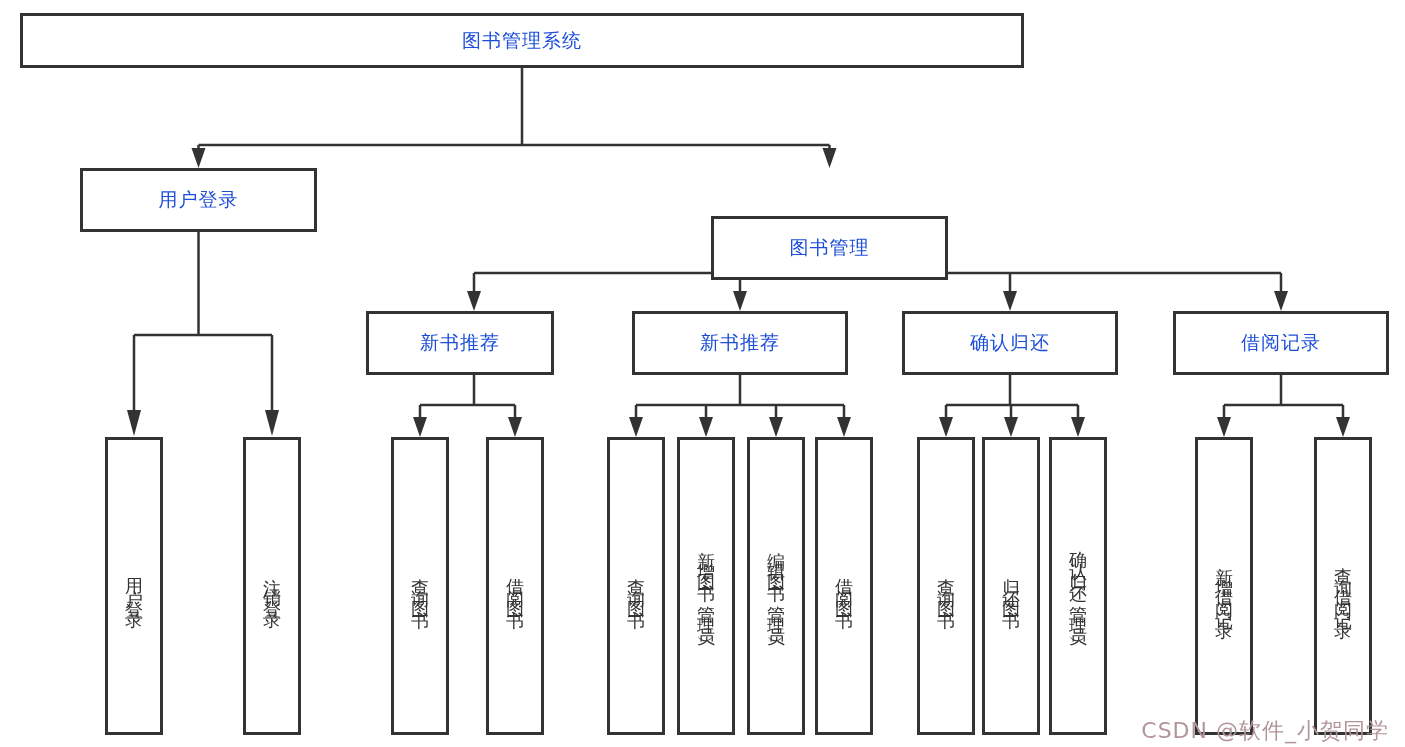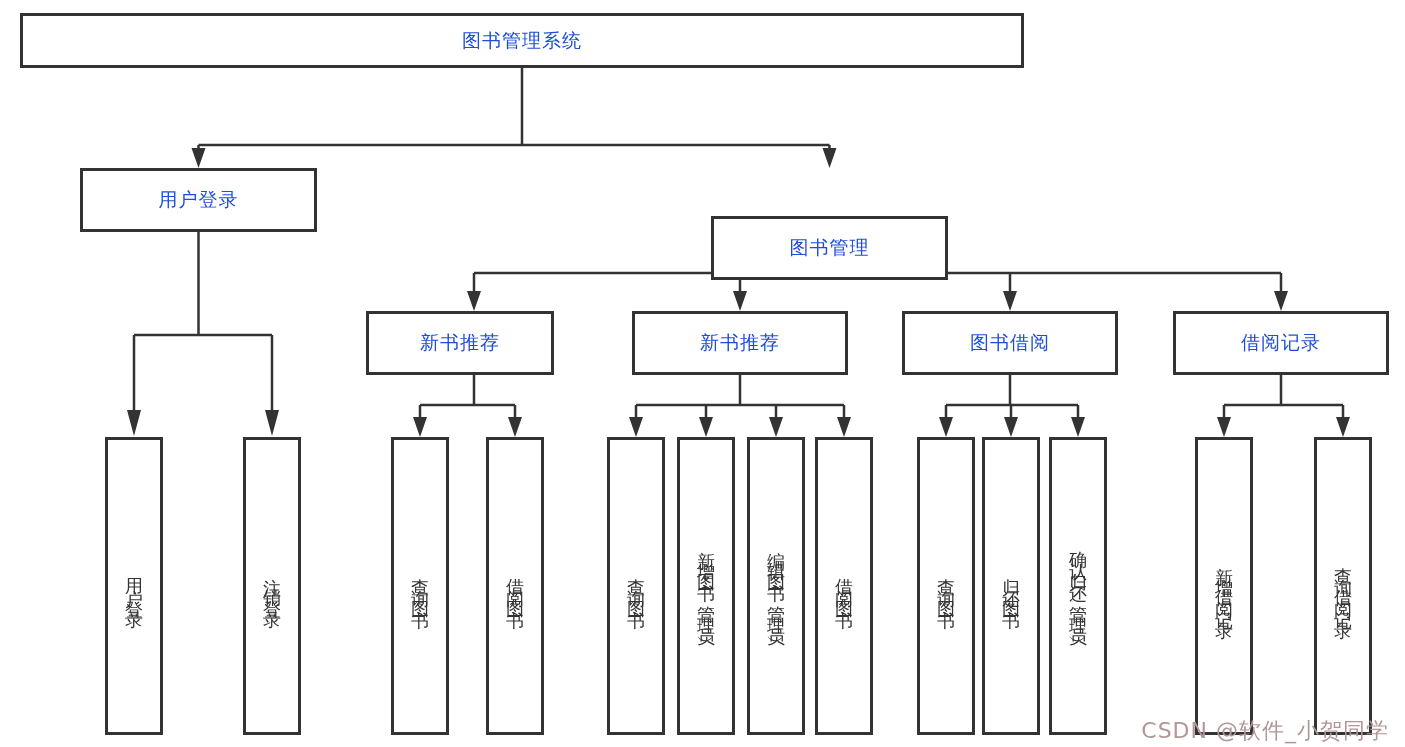--- a/index.html
+++ b/index.html
@@ -116,21 +116,21 @@
     <span>图书管理</span>
   </div>
 
   <div class="hbox" style="left:366px; top:311px; width:188px; height:64px;">
     <span>新书推荐</span>
   </div>
   <div class="hbox" style="left:632px; top:311px; width:216px; height:64px;">
     <span>新书推荐</span>
   </div>
   <div class="hbox" style="left:902px; top:311px; width:216px; height:64px;">
-    <span>图书借阅</span>
+    <span>确认归还</span>
   </div>
   <div class="hbox" style="left:1173px; top:311px; width:216px; height:64px;">
     <span>借阅记录</span>
   </div>
 
   <div class="vbox" style="left:105px;">
     <span>用户登录</span>
   </div>
   <div class="vbox" style="left:243px;">
     <span>注销登录</span>

